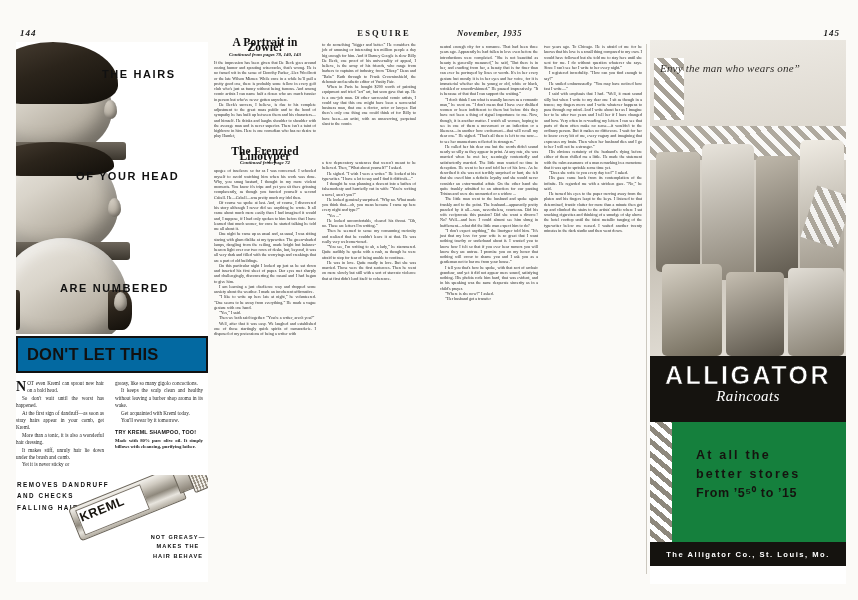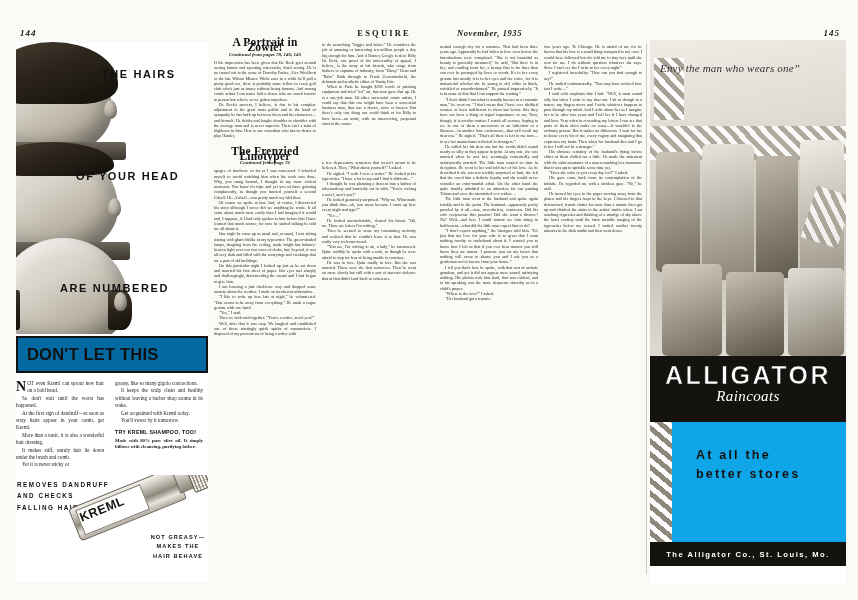--- a/index.html
+++ b/index.html
@@ -79,21 +79,21 @@
   .allig-art{position:relative;width:196px;height:316px;overflow:hidden;
       background:linear-gradient(170deg,#efece6 0%,#ddd8cf 34%,#c8c2b7 62%,#e6e2da 100%);}
   .scriptline{position:absolute;left:10px;top:22px;font-family:"Liberation Serif",serif;font-style:italic;font-size:11px;color:#2a2620;letter-spacing:.2px;text-shadow:0 0 1px rgba(255,255,255,.8);}
   .stripe{position:absolute;background:repeating-linear-gradient(46deg,#ffffff 0 5px,#a7a196 5px 10px);}
   .fig{position:absolute;border-radius:5px;}
   .coat{position:absolute;border-radius:6px 6px 3px 3px;}
   .allig-bar{position:relative;background:#15130f;height:66px;margin-top:0;overflow:hidden;}
   .allig-word{font-family:"Liberation Sans",sans-serif;font-weight:bold;font-size:25px;letter-spacing:2.5px;color:#fff;text-align:center;padding-top:5px;
       -webkit-text-stroke:0.6px #15130f;}
   .allig-sub{font-family:"Liberation Serif",serif;font-style:italic;font-size:15px;color:#fff;text-align:center;margin-top:-2px;letter-spacing:.4px;}
-  .allig-stores{position:relative;padding:24px 0 0 46px;height:96px;background:#0ea5e9;}
+  .allig-stores{position:relative;padding:24px 0 0 46px;height:96px;background:#15803d;}
   .allig-stores div{font-family:"Liberation Sans",sans-serif;font-weight:bold;font-size:12.5px;letter-spacing:2.2px;line-height:19px;color:#15130f;}
   .allig-stores div.price{letter-spacing:.6px;}
   .side-stripe{position:absolute;left:0;top:0;width:22px;height:100%;background:repeating-linear-gradient(40deg,#ffffff 0 5px,#8e887c 5px 10px);}
   .allig-foot{background:#15130f;height:24px;display:flex;align-items:center;justify-content:center;}
   .allig-foot span{font-family:"Liberation Sans",sans-serif;font-weight:bold;font-size:7.6px;letter-spacing:1.5px;color:#fff;}
 
   .vrule{position:absolute;width:1px;background:#ccc8bf;}
 </style>
 </head>
 <body>
@@ -253,20 +253,21 @@
 
     <div class="allig-bar">
       <div class="allig-word">ALLIGATOR</div>
       <div class="allig-sub">Raincoats</div>
     </div>
 
     <div class="allig-stores">
       <div class="side-stripe"></div>
       <div>At all the</div>
       <div>better stores</div>
+      <div class="price">From ’5⁵⁰ to ’15</div>
     </div>
 
     <div class="allig-foot">
       <span>The Alligator Co., St. Louis, Mo.</span>
     </div>
   </div>
 
 </div>
 
 </body></html>

